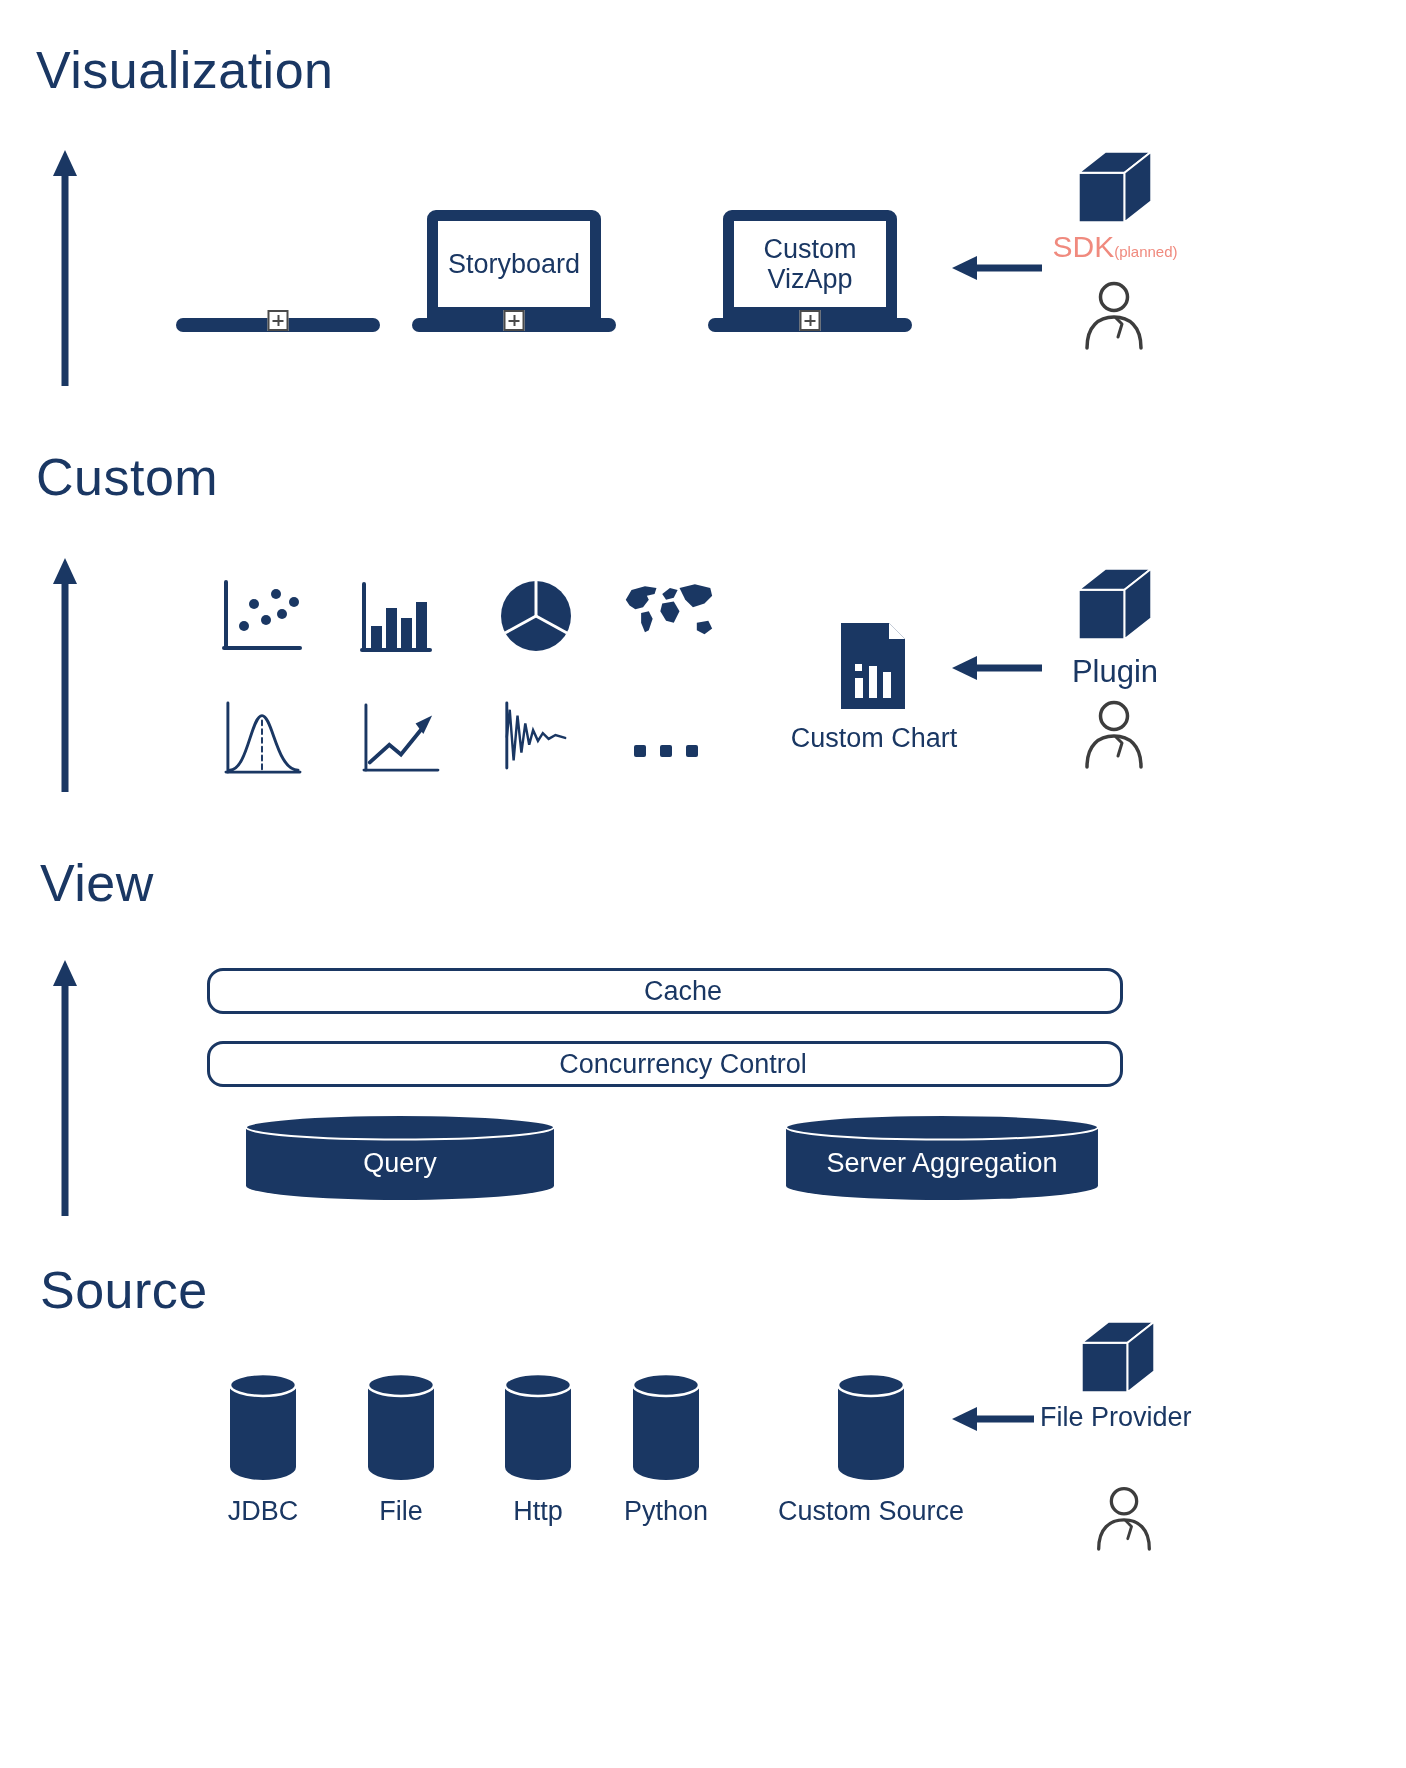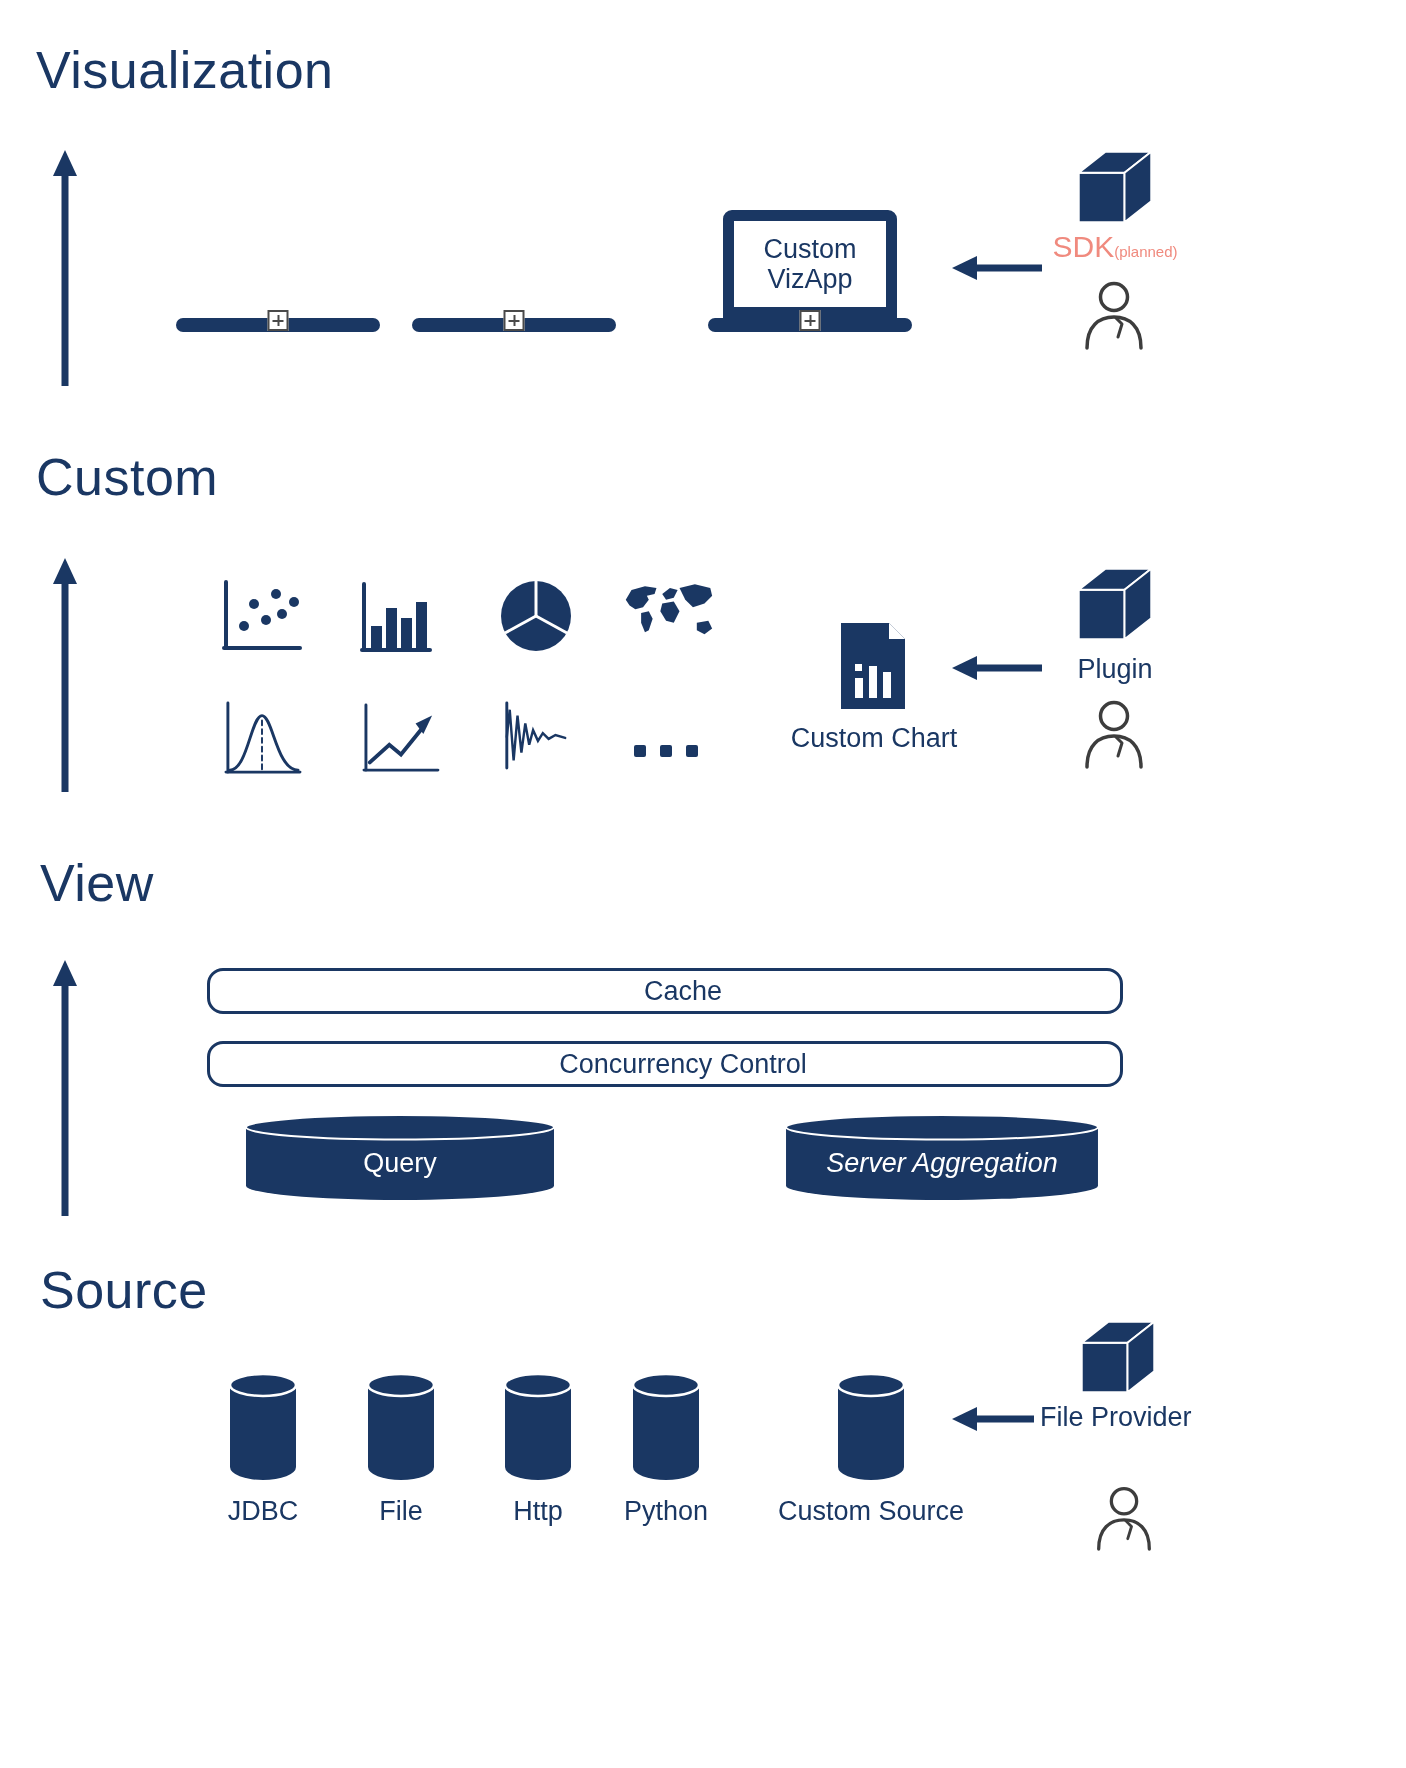--- a/index.html
+++ b/index.html
@@ -69,33 +69,33 @@
   #icon-pie     { left:498px; top:578px; width:76px; height:76px; }
   #icon-map     { left:620px; top:580px; width:96px; height:70px; }
   #icon-bell    { left:222px; top:700px; width:80px; height:76px; }
   #icon-line    { left:360px; top:702px; width:80px; height:72px; }
   #icon-wave    { left:497px; top:700px; width:78px; height:72px; }
   #icon-dots    { left:634px; top:744px; width:70px; height:14px; display:flex; gap:14px; align-items:center; }
   #icon-dots span { width:12px; height:12px; background:var(--navy); border-radius:2px; }
 
   #custom-chart-icon  { left:836px; top:620px; width:74px; height:92px; color:var(--navy); }
   #custom-chart-label { position:absolute; left:783px; top:723px; width:182px; text-align:center; font-size:27px; color:var(--navy); }
-  #plugin-label       { position:absolute; left:1067px; top:654px; width:96px; text-align:center; font-size:27px; color:var(--navy); }
+  #plugin-label       { position:absolute; left:1067px; top:654px; width:96px; text-align:center; font-size:31px; color:var(--navy); }
 
   
   .layer-box { position:absolute; left:207px; width:916px; height:46px; box-sizing:border-box;
                border:3px solid var(--navy); border-radius:16px; background:#fff;
                display:flex; align-items:center; justify-content:center; font-size:27px; color:var(--navy);padding-left:36px; }
   #cache-box       { top:968px; }
   #concurrency-box { top:1041px; }
 
   
   .big-cyl { position:absolute; height:88px; color:var(--navy); }
   #query-cyl  { left:244px; top:1114px; width:312px; }
-  #server-cyl { left:784px; top:1114px; width:316px;font-style:italic; }
+  #server-cyl { left:784px; top:1114px; width:316px; }
   .big-cyl svg { position:absolute; left:0; top:0; width:100%; height:100%; }
   .big-cyl .cyl-label { position:absolute; left:0; right:0; top:34px; text-align:center; color:#fff; font-size:27px; }
 
   .small-cyl { position:absolute; top:1372px; width:70px; height:110px; color:var(--navy); }
   #cyl-jdbc   { left:228px; }
   #cyl-file   { left:366px; }
   #cyl-http   { left:503px; }
   #cyl-python { left:631px; }
   #cyl-custom { left:836px; }
 
@@ -146,20 +146,23 @@
     <div class="up-arrow" id="viz-up">
       <div class="head"></div>
         <div class="shaft"></div>
     </div>
 
     <div class="laptop" id="laptop-dashboard">
       <div class="base"></div>
       <div class="plus"></div>
     </div>
     <div class="laptop" id="laptop-storyboard">
+      <div class="screen">
+          <span>Storyboard</span>
+        </div>
       <div class="base"></div>
       <div class="plus"></div>
     </div>
     <div class="laptop" id="laptop-vizapp">
       <div class="screen">
           <span>Custom VizApp</span>
         </div>
       <div class="base"></div>
       <div class="plus"></div>
     </div>

